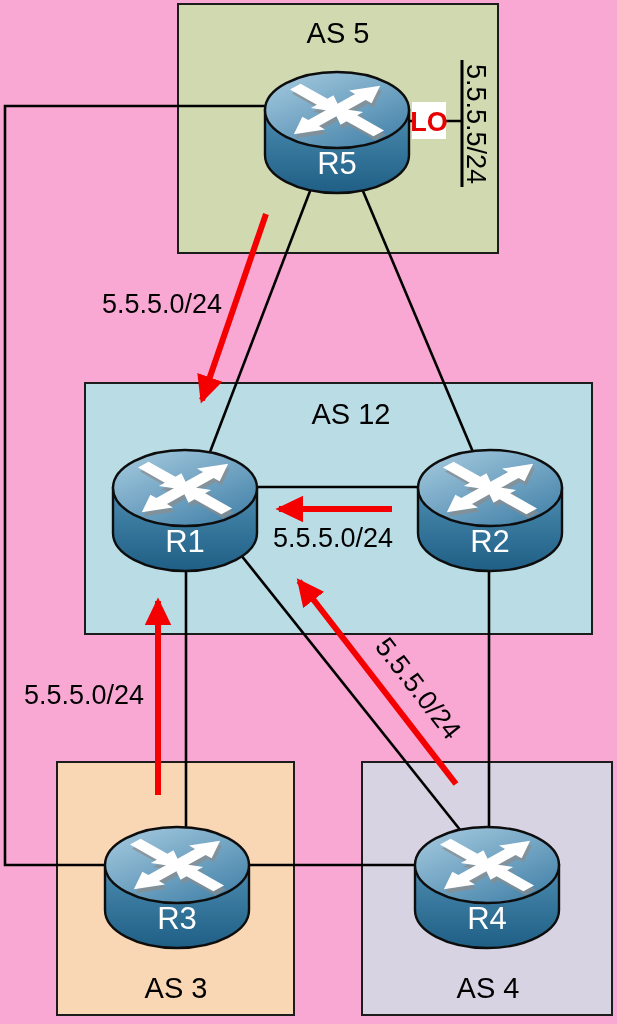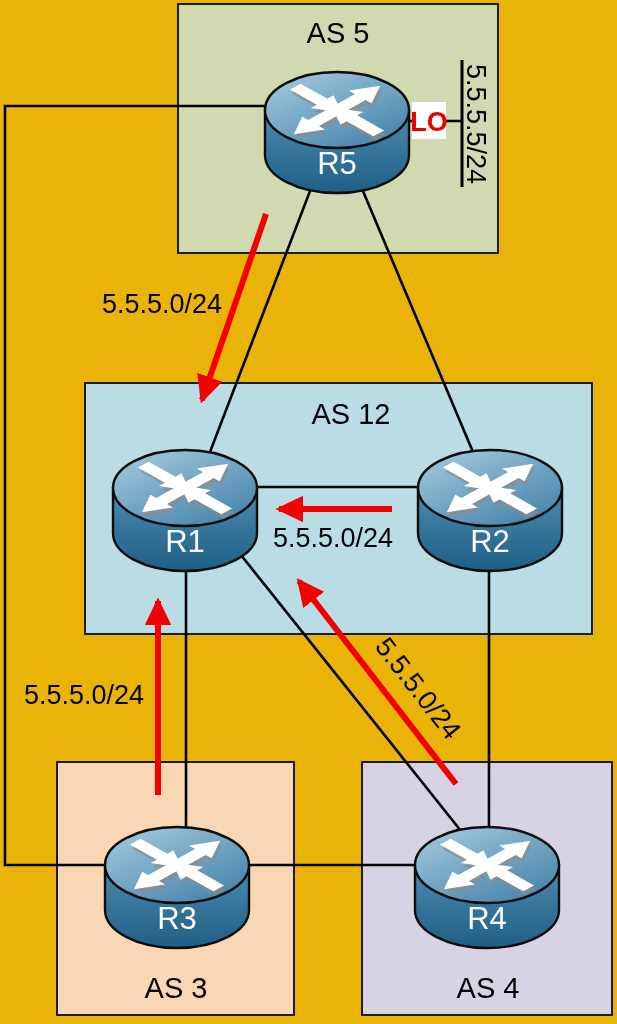--- a/index.html
+++ b/index.html
@@ -1,19 +1,19 @@
 <!DOCTYPE html>
 <html><head>
 <meta charset="utf-8">
 <style>
   html,body{margin:0;padding:0;background:#ffffff;}
   #canvas{
     position:relative;
     width:617px;height:1024px;
-    background:#eab308;
+    background:#f9a8d4;
     font-family:"Liberation Sans",sans-serif;
     overflow:hidden;
   }
   svg{display:block;}
   .asbox{stroke:#1c1c1c;stroke-width:2;}
   .link{stroke:#000000;stroke-width:2.6;fill:none;}
   .segbar{stroke:#000000;stroke-width:3;fill:none;}
   .redarrow{stroke-width:6;fill:none;}
   .aslabel{font-size:29px;fill:#000000;text-anchor:middle;}
   .plabel{font-size:27px;fill:#000000;text-anchor:middle;}

